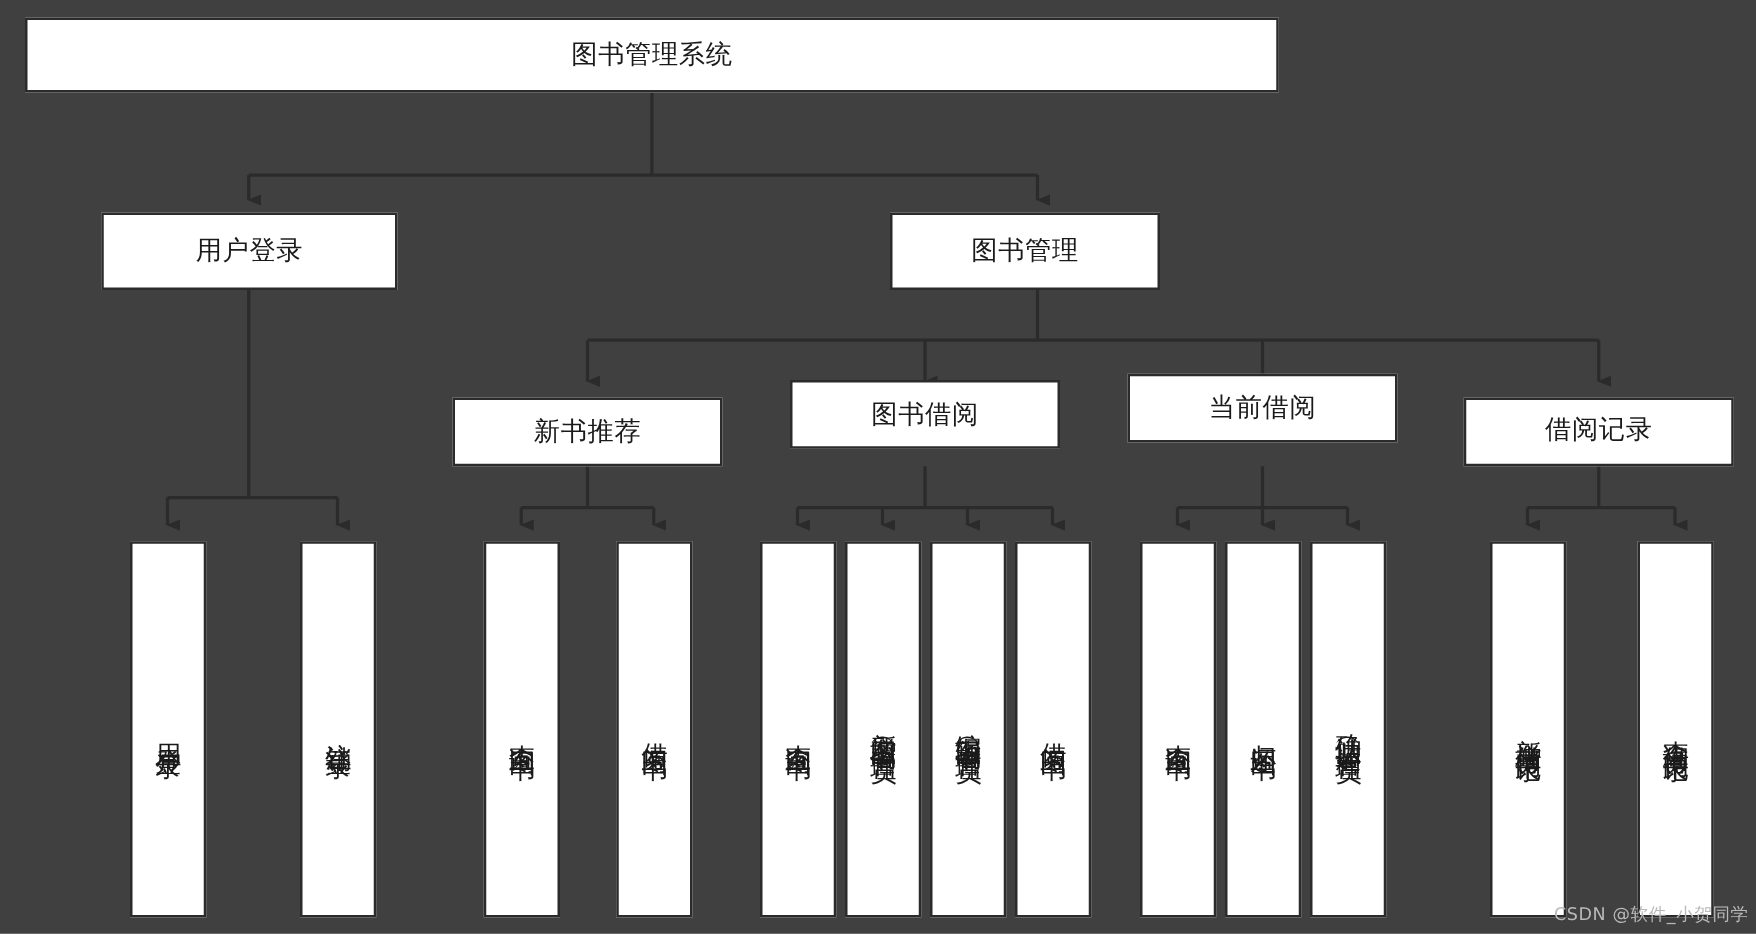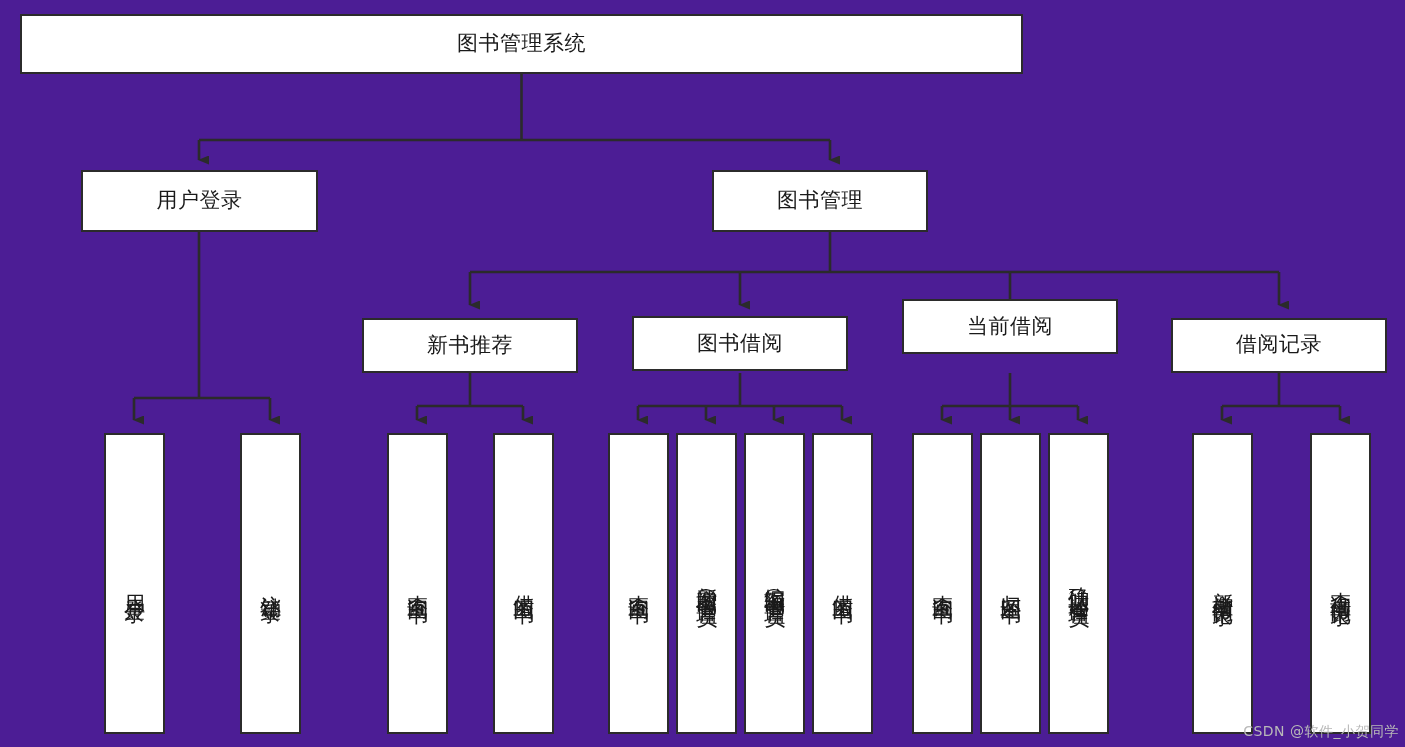--- a/index.html
+++ b/index.html
@@ -10,21 +10,21 @@
   body {
     width: 1405px;
     height: 747px;
     overflow: hidden;
     font-family: "DejaVu Sans", "Liberation Sans", sans-serif;
   }
   #diagram-root {
     position: relative;
     width: 1405px;
     height: 747px;
-    background: #4c1d95;
+    background: #404040;
   }
   svg.connector-layer {
     position: absolute;
     left: 0;
     top: 0;
     width: 1405px;
     height: 747px;
     pointer-events: none;
   }
   .node {
@@ -150,21 +150,21 @@
   </div>
 
   <div class="node horizontal" style="left:712px; top:170px; width:216px; height:62px;">
     <span>图书管理</span>
   </div>
 
   <div class="node horizontal" style="left:362px; top:318px; width:216px; height:55px;text-align:center;">
     <span>新书推荐</span>
   </div>
 
-  <div class="node horizontal" style="left:632px; top:316px; width:216px; height:55px;">
+  <div class="node horizontal" style="left:632px; top:304px; width:216px; height:55px;">
     <span>图书借阅</span>
   </div>
 
   <div class="node horizontal" style="left:902px; top:299px; width:216px; height:55px;">
     <span>当前借阅</span>
   </div>
 
   <div class="node horizontal" style="left:1171px; top:318px; width:216px; height:55px;font-family:Liberation Mono, monospace;">
     <span>借阅记录</span>
   </div>

